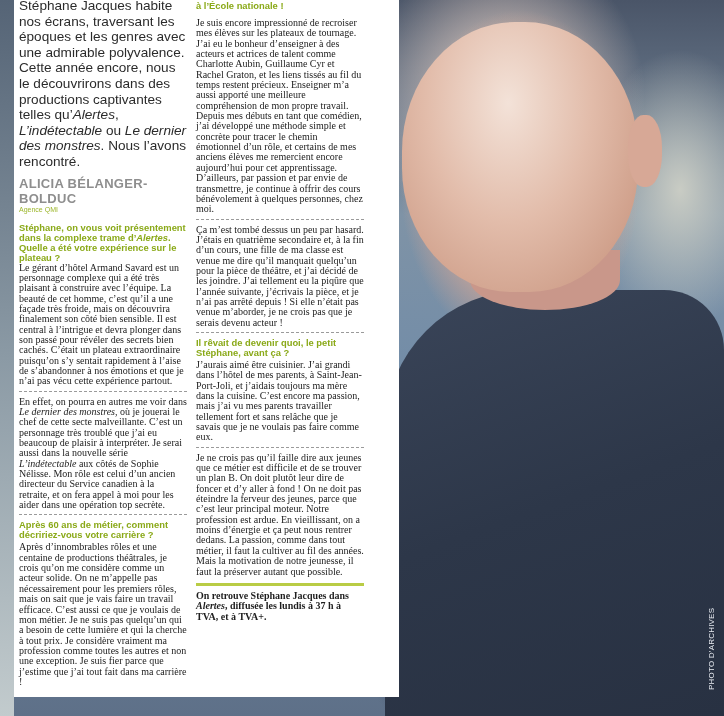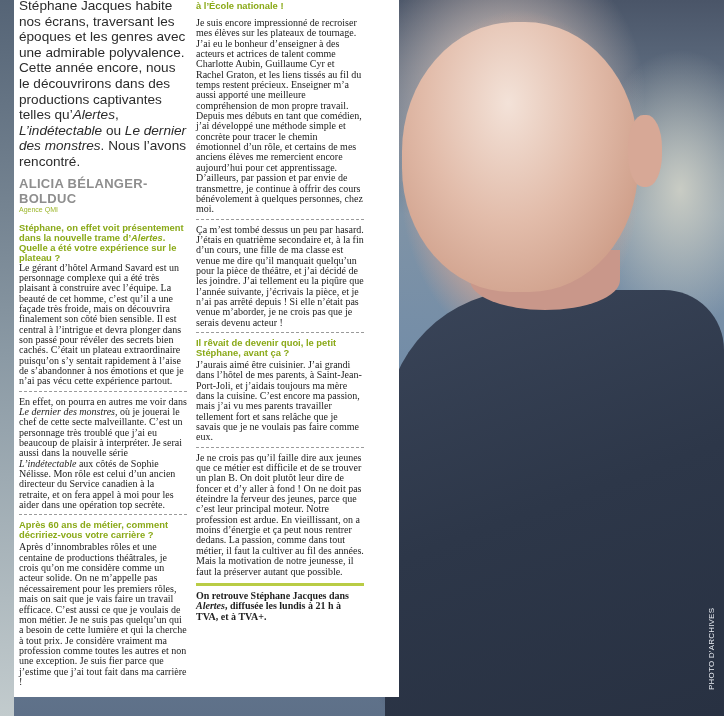--- a/index.html
+++ b/index.html
@@ -51,21 +51,21 @@
 <div class="article">
   <div class="col col1">
     <p class="lede" style="margin-top:-2px;">
       <span>Stéphane Jacques habite nos écrans, traversant les époques et les genres avec une admirable polyvalence. Cette année encore, nous le découvrirons dans des productions captivantes telles qu’</span><i>Alertes</i><span>, </span><i>L’indétectable</i><span> ou </span><i>Le dernier des monstres</i><span>. Nous l’avons rencontré.</span>
     </p>
     <div class="byline">ALICIA BÉLANGER-BOLDUC</div>
     <div class="agency">Agence QMI</div>
 
     <div style="height:10px"></div>
     <p class="q">
-      <span>Stéphane, on effet voit présentement dans la nouvelle trame d’</span><i>Alertes</i><span>. Quelle a été votre expérience sur le plateau ?</span>
+      <span>Stéphane, on vous voit présentement dans la complexe trame d’</span><i>Alertes</i><span>. Quelle a été votre expérience sur le plateau ?</span>
     </p>
     <p class="a">Le gérant d’hôtel Armand Savard est un personnage complexe qui a été très plaisant à construire avec l’équipe. La beauté de cet homme, c’est qu’il a une façade très froide, mais on découvrira finalement son côté bien sensible. Il est central à l’intrigue et devra plonger dans son passé pour révéler des secrets bien cachés. C’était un plateau extraordinaire puisqu’on s’y sentait rapidement à l’aise de s’abandonner à nos émotions et que je n’ai pas vécu cette expérience partout.</p>
     <div class="dash"></div>
 
     <p class="a" style="margin-top:2px;">
       <span>En effet, on pourra en autres me voir dans </span><i>Le dernier des monstres</i><span>, où je jouerai le chef de cette secte malveillante. C’est un personnage très troublé que j’ai eu beaucoup de plaisir à interpréter. Je serai aussi dans la nouvelle série </span><i>L’indétectable</i><span> aux côtés de Sophie Nélisse. Mon rôle est celui d’un ancien directeur du Service canadien à la retraite, et on fera appel à moi pour les aider dans une opération top secrète.</span>
     </p>
     <div class="dash"></div>
 
     <p class="q">Après 60 ans de métier, comment décririez-vous votre carrière ?</p>
@@ -81,16 +81,16 @@
     <div class="dash"></div>
 
     <p class="q">Il rêvait de devenir quoi, le petit Stéphane, avant ça ?</p>
     <p class="a" style="margin-top:2px;">J’aurais aimé être cuisinier. J’ai grandi dans l’hôtel de mes parents, à Saint-Jean-Port-Joli, et j’aidais toujours ma mère dans la cuisine. C’est encore ma passion, mais j’ai vu mes parents travailler tellement fort et sans relâche que je savais que je ne voulais pas faire comme eux.</p>
     <div class="dash"></div>
 
     <p class="a" style="margin-top:3px;">Je ne crois pas qu’il faille dire aux jeunes que ce métier est difficile et de se trouver un plan B. On doit plutôt leur dire de foncer et d’y aller à fond ! On ne doit pas éteindre la ferveur des jeunes, parce que c’est leur principal moteur. Notre profession est ardue. En vieillissant, on a moins d’énergie et ça peut nous rentrer dedans. La passion, comme dans tout métier, il faut la cultiver au fil des années. Mais la motivation de notre jeunesse, il faut la préserver autant que possible.</p>
 
     <div class="green-rule"></div>
     <p class="closing">
-      <span>On retrouve Stéphane Jacques dans </span><i>Alertes</i><span>, diffusée les lundis à 21 h à TVA, et à TVA+.</span>
+      <span>On retrouve Stéphane Jacques dans </span><i>Alertes</i><span>, diffusée les lundis à 37 h à TVA, et à TVA+.</span>
     </p>
   </div>
 </div>
 
 </body></html>

